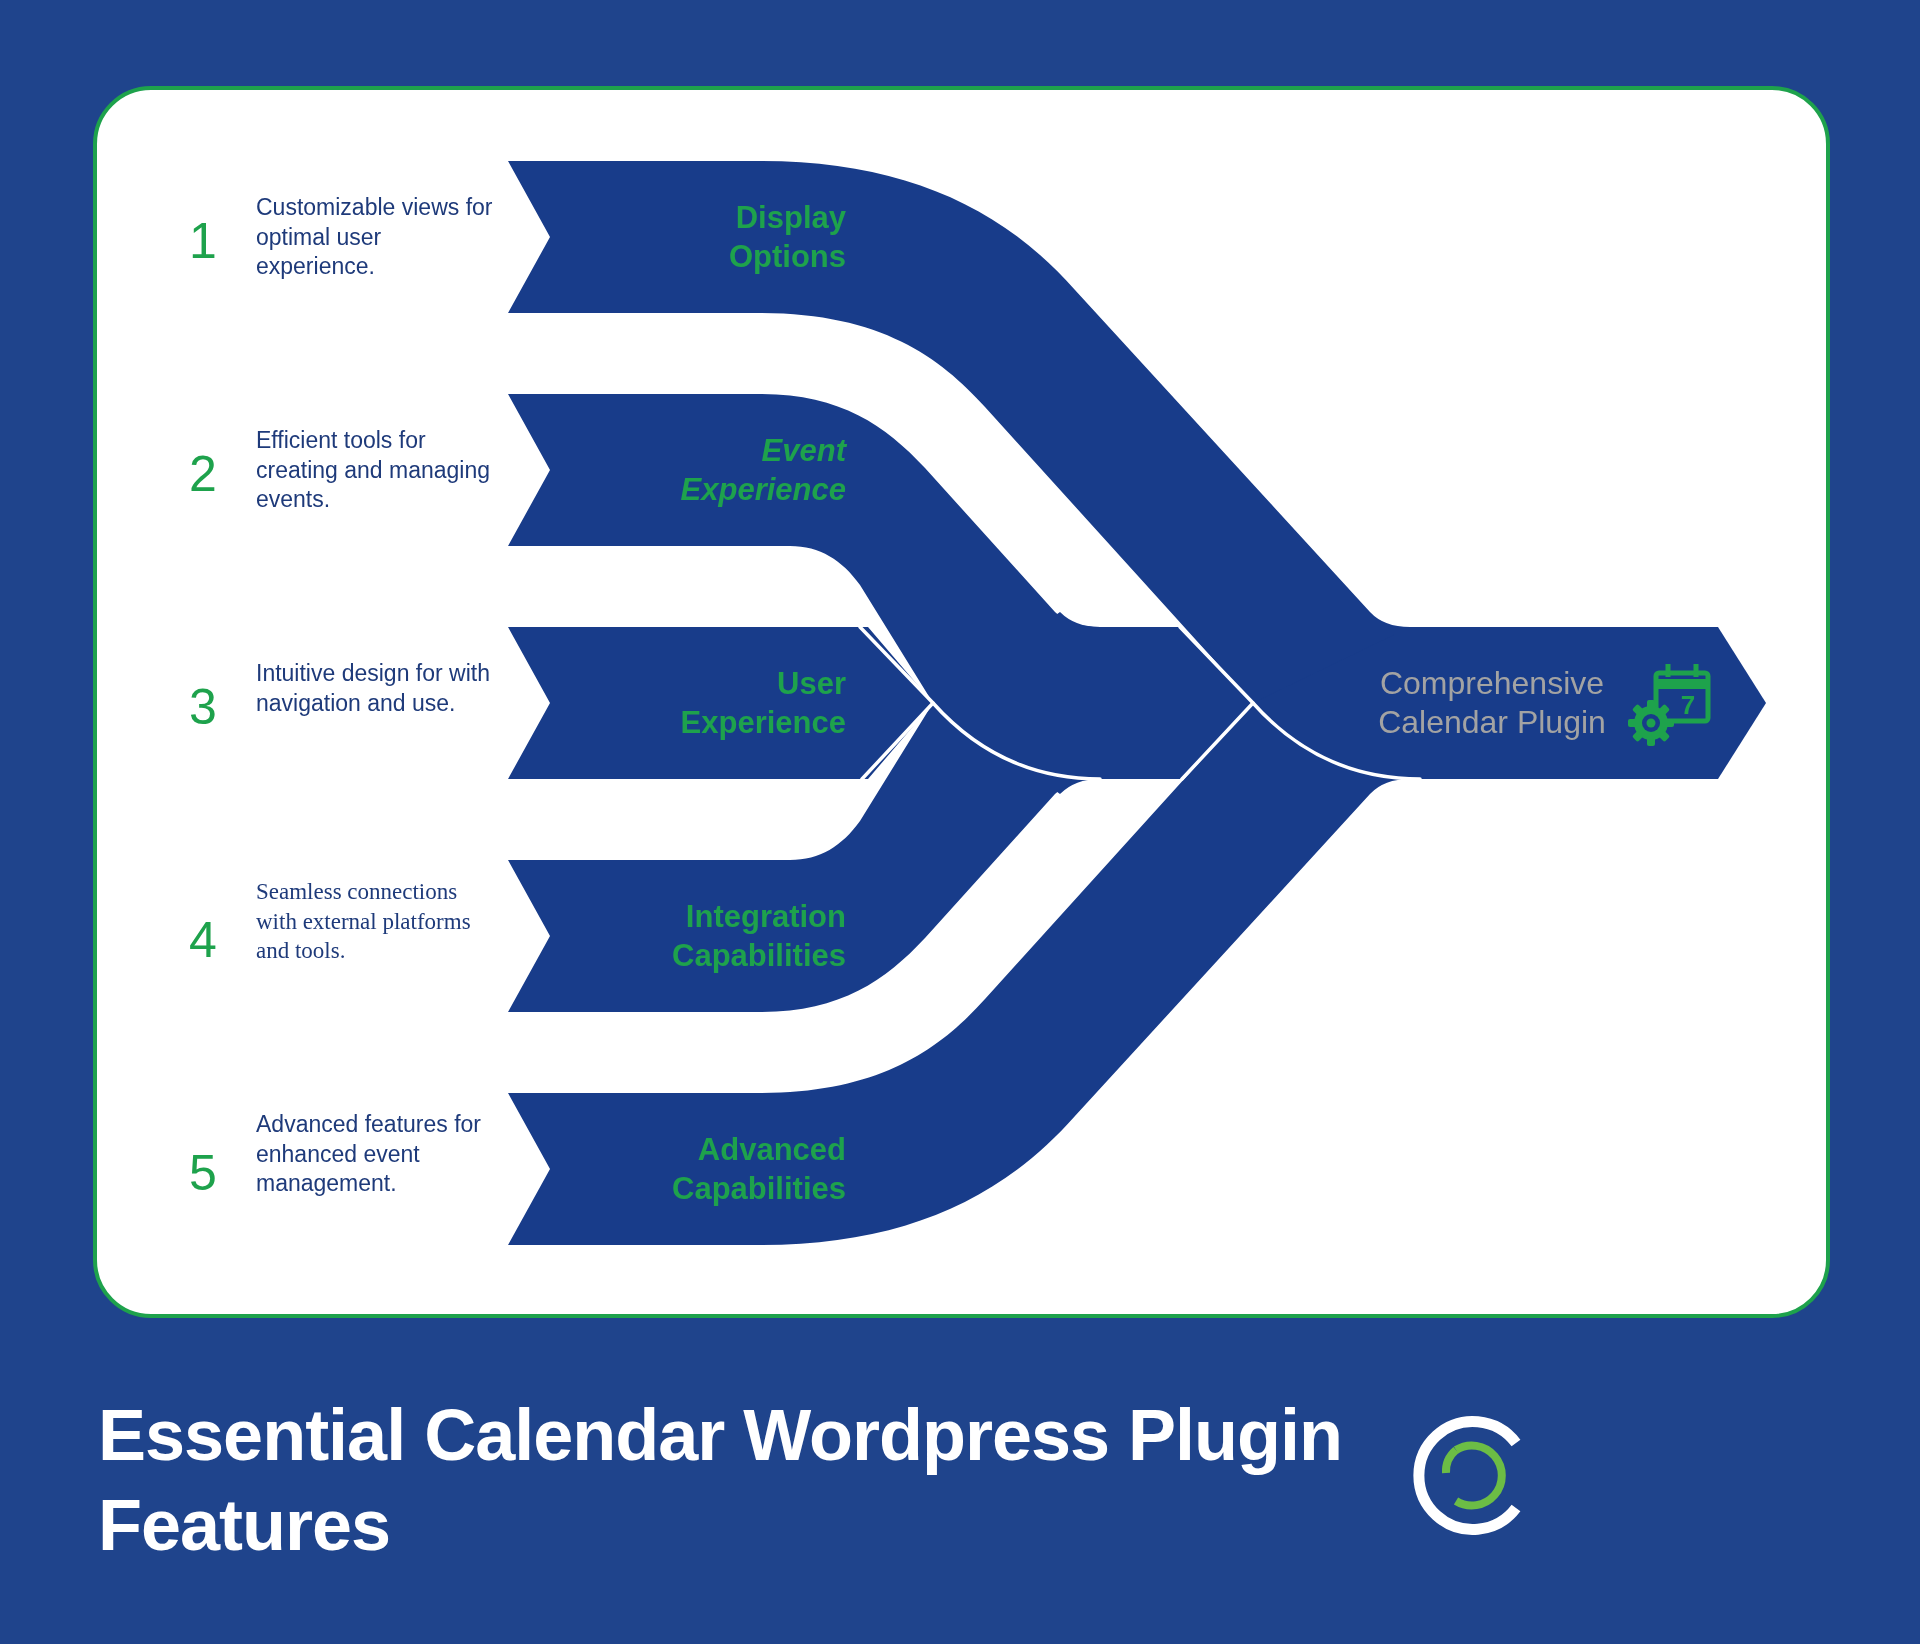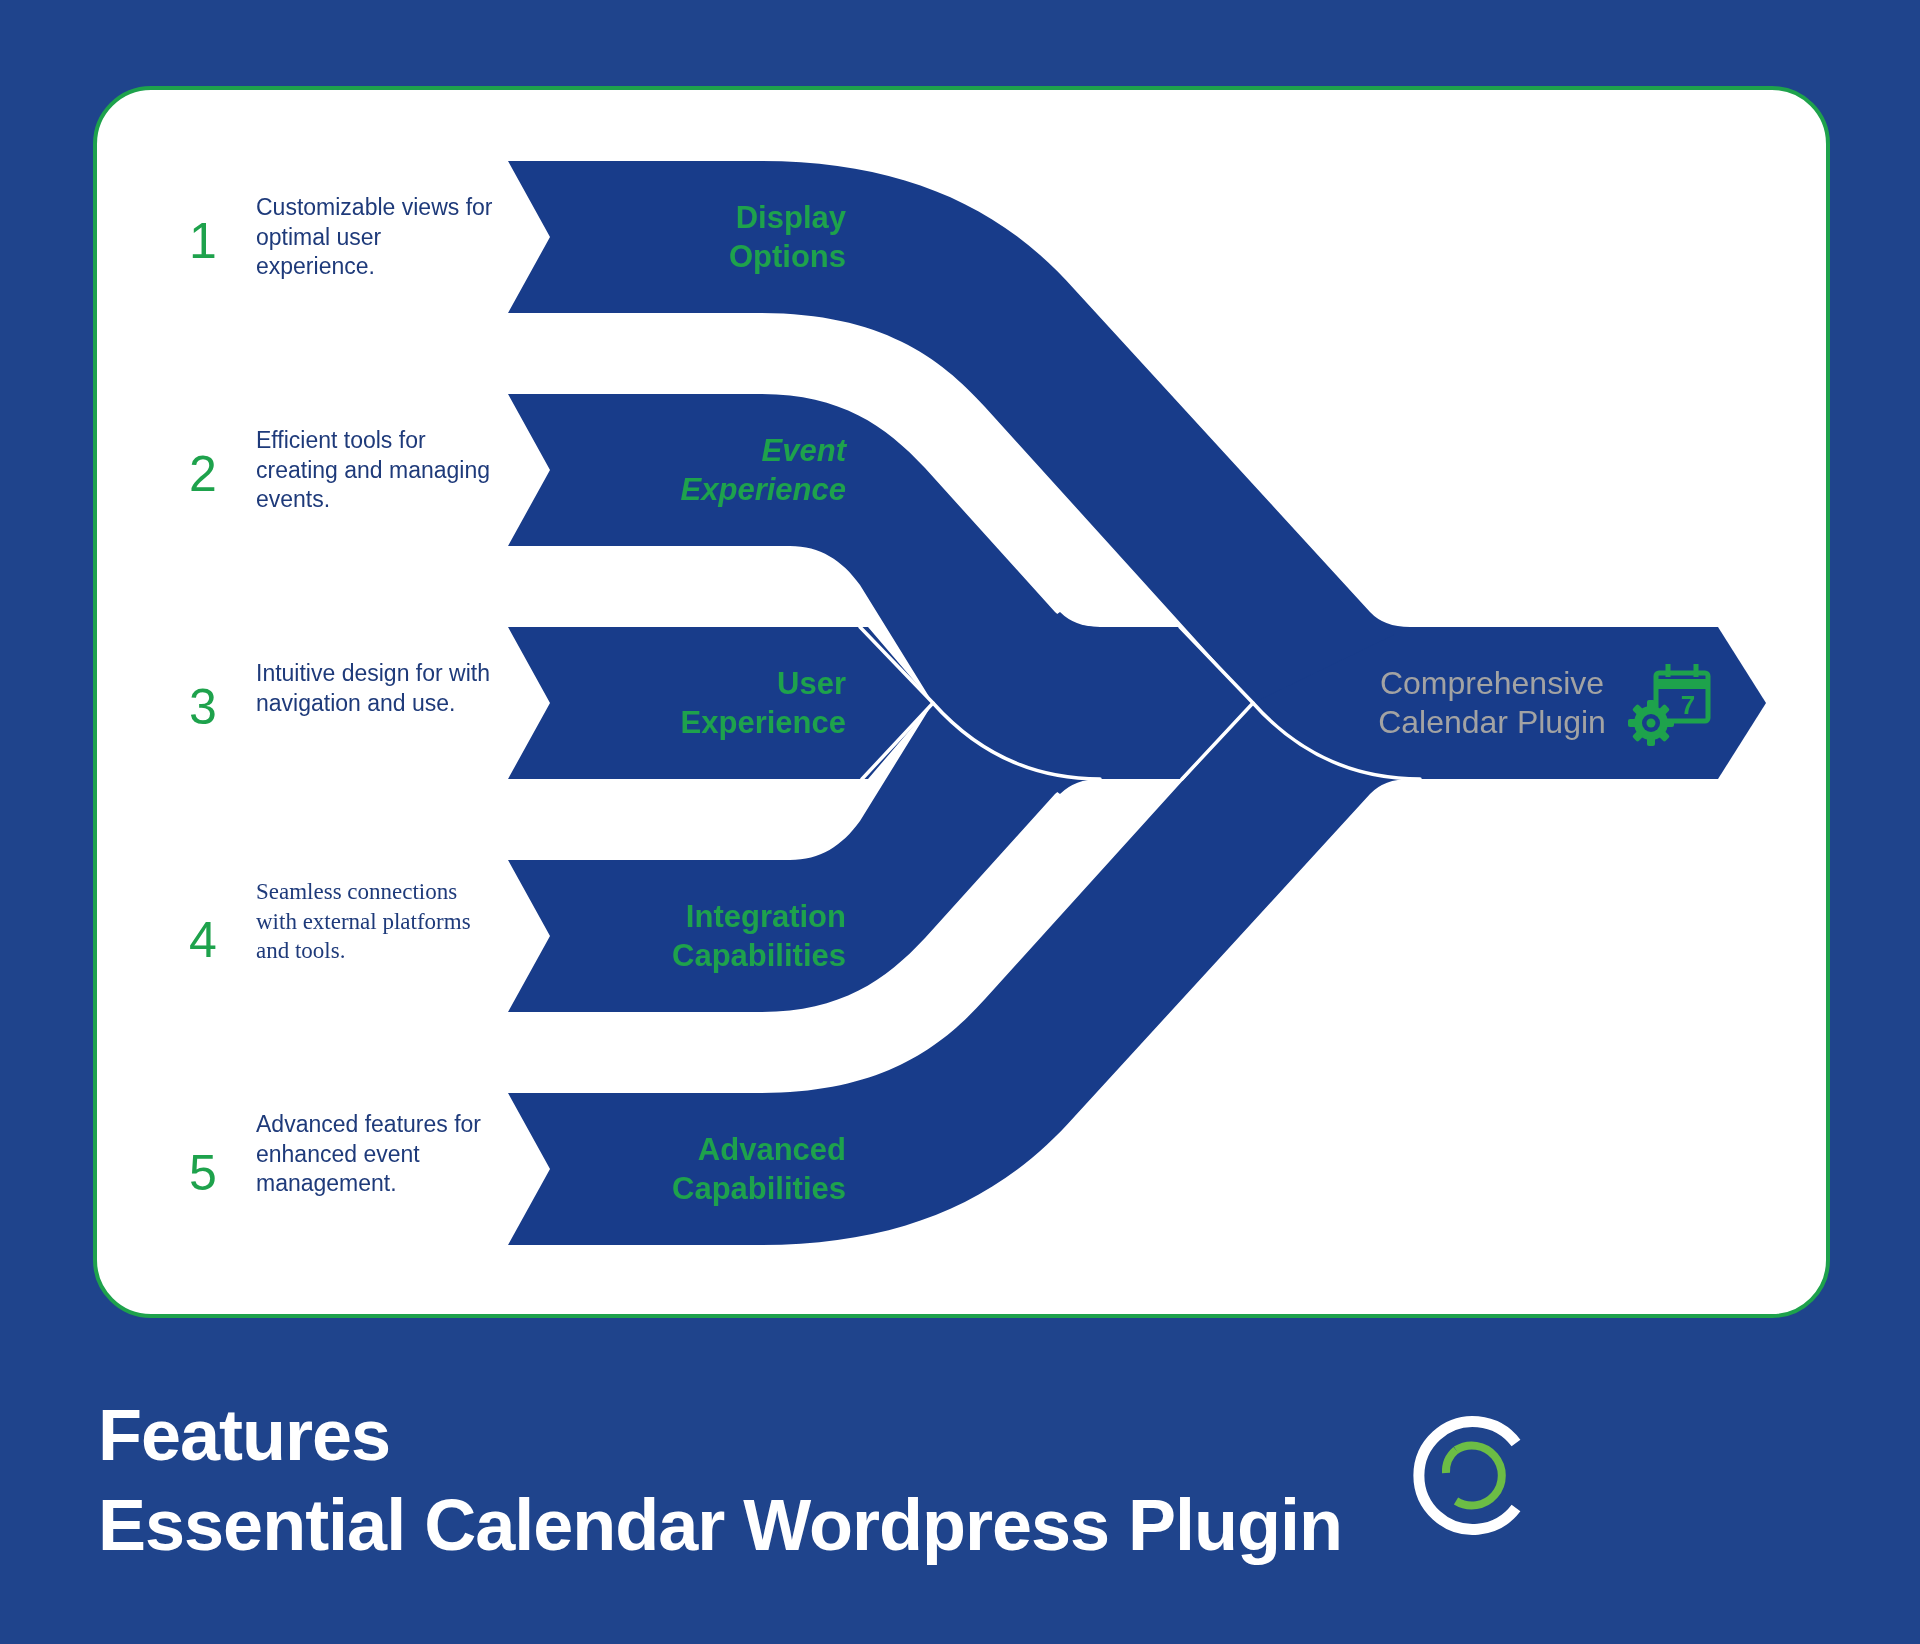--- a/index.html
+++ b/index.html
@@ -174,22 +174,22 @@
   <div>Advanced</div>
   <div>Capabilities</div>
 </div>
 
 <div class="output-label">
   <div>Comprehensive</div>
   <div>Calendar Plugin</div>
 </div>
 
 <div class="title">
+  <div>Essential Calendar Wordpress Plugin</div>
   <div>Features</div>
-  <div>Essential Calendar Wordpress Plugin</div>
 </div>
 
 <div class="logo">
   <svg width="125" height="125" viewBox="0 0 125 125" style="position:absolute;left:0;top:0;">
     <path d="M104,30 A54,54 0 1 0 104,95" fill="none" stroke="#ffffff" stroke-width="11"></path>
     <path d="M44,37 A30,30 0 1 1 44,88" fill="none" stroke="#6cbd45" stroke-width="8" transform="rotate(0 62 62)"></path>
     <path d="M34,60 A28,28 0 0 1 44,37" fill="none" stroke="#6cbd45" stroke-width="8"></path>
   </svg>
 </div>
 

